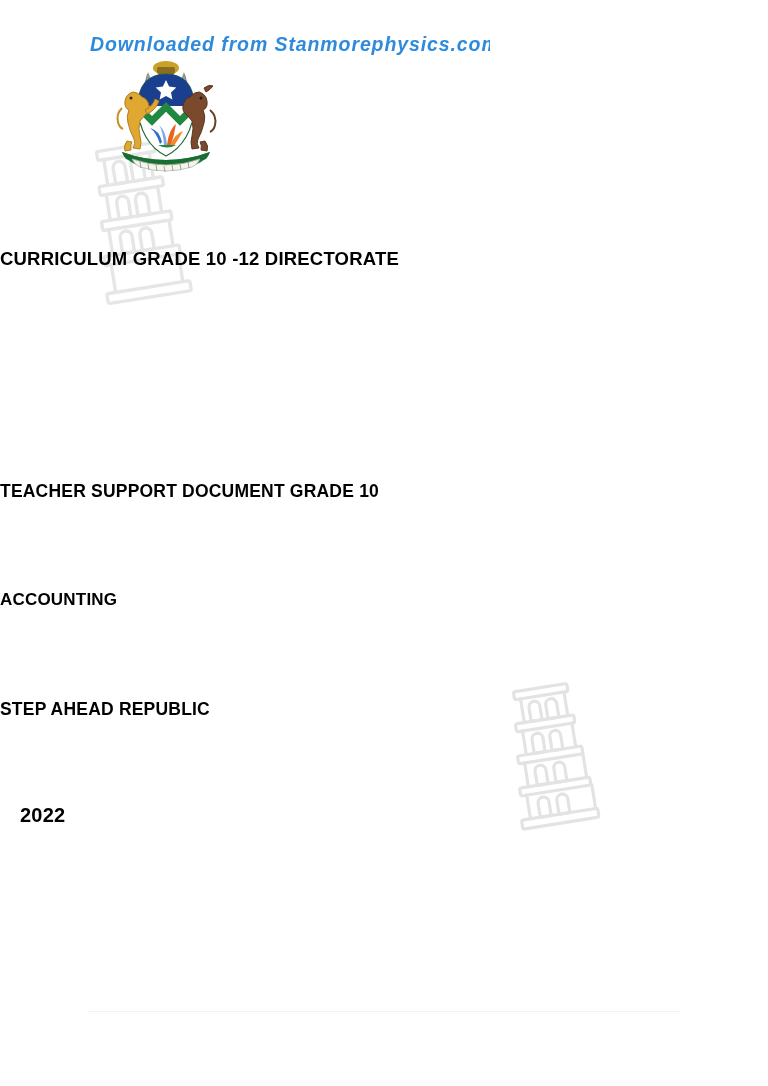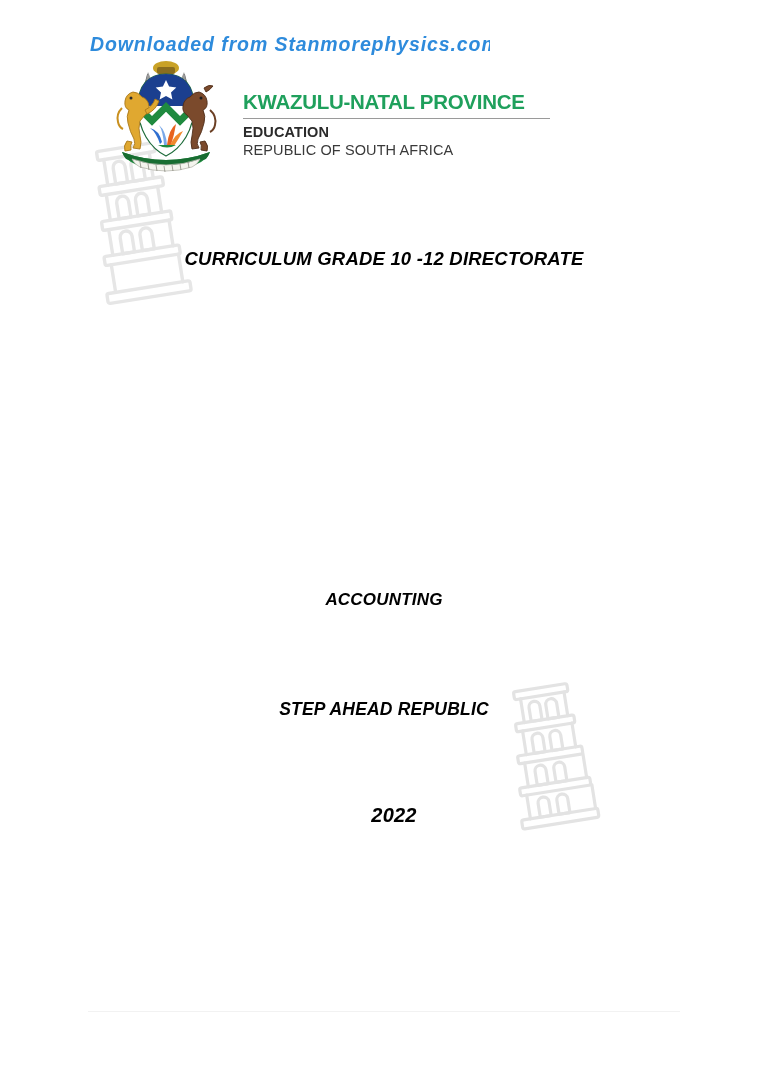--- a/index.html
+++ b/index.html
@@ -113,25 +113,24 @@
     font-weight: normal;
     color: #3a3a3a;
     letter-spacing: 0.1px;
     line-height: 18px;
   }
 
   
   .doc-line {
     position: absolute;
     width: 100%;
-    text-align: center;
+    text-align: left;
     font-weight: bold;
     color: #000000;
     z-index: 5;
-    font-style: italic;
   }
   .l-directorate {
     top: 248px;
     font-size: 18.5px;
     letter-spacing: 0.2px;
   }
   .l-ncs {
     top: 401px;
     font-size: 17.5px;
     letter-spacing: 0.2px;
@@ -286,29 +285,24 @@
           <line x1="48" y1="106" x2="49" y2="112"></line>
           <line x1="56" y1="107" x2="57" y2="113"></line>
           <line x1="64" y1="108" x2="65" y2="114"></line>
           <line x1="72" y1="107" x2="73" y2="113"></line>
           <line x1="80" y1="106" x2="81" y2="112"></line>
           <line x1="88" y1="104" x2="89" y2="110"></line>
         </g>
       </svg>
     </div>
 
-    <div class="logo-text">
-      <div class="logo-title">KWAZULU-NATAL PROVINCE</div>
-      <div class="logo-rule"></div>
-      <div class="logo-sub1">EDUCATION</div>
-      <div class="logo-sub2">REPUBLIC OF SOUTH AFRICA</div>
-    </div>
 
   </div>
 
   <div class="doc-line l-directorate">CURRICULUM GRADE 10 -12 DIRECTORATE</div>
+  <div class="doc-line l-support">TEACHER SUPPORT DOCUMENT GRADE 10</div>
   <div class="doc-line l-subject">ACCOUNTING</div>
   <div class="doc-line l-programme">STEP AHEAD REPUBLIC</div>
   <div class="doc-line l-year">2022</div>
 
   <div class="footer-rule"></div>
 
 </div>
 
 </body></html>

